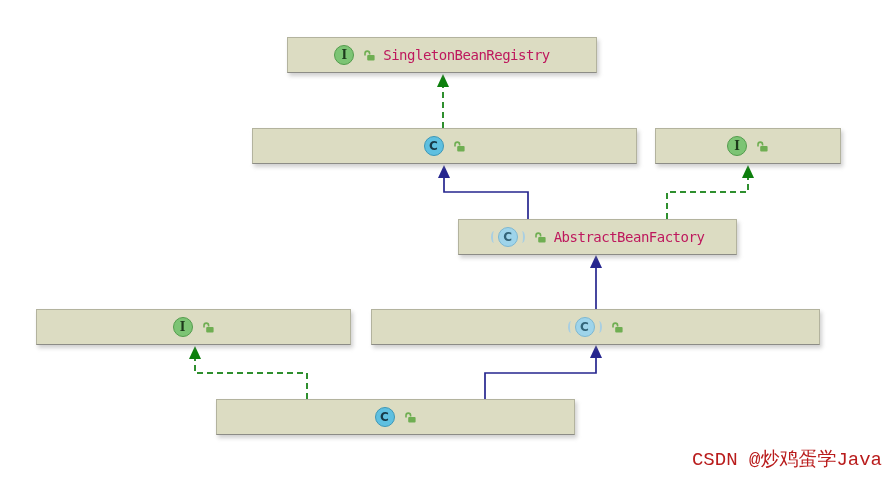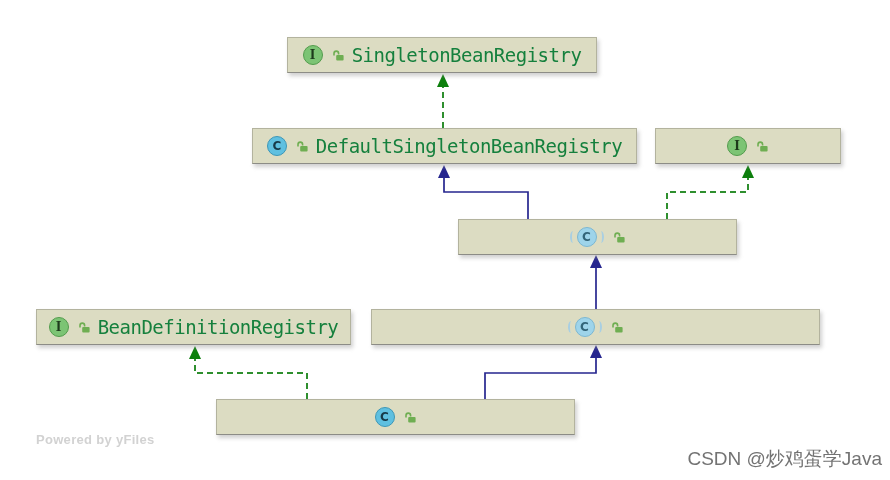--- a/index.html
+++ b/index.html
@@ -25,21 +25,21 @@
   .edge-head.implements{fill:#0d7f0d;}
   .node{
     position:absolute;height:36px;box-sizing:border-box;
     background:var(--node-fill);
     border:1px solid #b3b39e;border-bottom-color:#8c8c86;
     box-shadow:2px 3px 4px rgba(150,150,150,0.45);
     display:flex;align-items:center;justify-content:center;gap:7px;
     padding:0 10px;cursor:default;
   }
   .node .label{
-    font-size:19px;color:#15803d;letter-spacing:-0.5px;white-space:nowrap;
+    font-size:14px;color:#be185d;letter-spacing:-0.5px;white-space:nowrap;
   }
   .type-badge{display:flex;align-items:center;gap:1px;}
   .circle{
     width:18px;height:18px;border-radius:50%;
     display:flex;align-items:center;justify-content:center;
     font-size:12px;font-weight:bold;line-height:1;flex:0 0 auto;
   }
   .circle.iface{background:var(--interface-icon);border:1px solid #539c4d;color:#1d3a1c;font-family:"DejaVu Serif",serif;}
   .circle.cls{background:var(--class-icon);border:1px solid #3d97b7;color:#173948;font-family:"DejaVu Sans",sans-serif;}
   .circle.abstract{background:var(--abstract-class-icon);border:1px solid #7cb7d2;color:#336478;font-family:"DejaVu Sans",sans-serif;}
@@ -47,22 +47,22 @@
   .abstract-mark.l{border-left:2px solid #a9cfe2;border-radius:50% 0 0 50%/50% 0 0 50%;}
   .abstract-mark.r{border-right:2px solid #a9cfe2;border-radius:0 50% 50% 0/0 50% 50% 0;}
   .lock{flex:0 0 auto;margin-left:2px;}
   .wm-yfiles{
     position:absolute;left:36px;top:432px;
     font-family:"Liberation Sans","DejaVu Sans",sans-serif;
     font-size:13px;font-weight:600;color:#d2d2d2;letter-spacing:0.3px;
   }
   .wm-csdn{
     position:absolute;right:8px;top:446px;
-    font-family:Liberation Sans, sans-serif;
-    font-size:19px;color:#737373;text-shadow:1px 1px 0 #ffffff;
+    font-family:Liberation Mono, monospace;
+    font-size:19px;color:#b91c1c;text-shadow:1px 1px 0 #ffffff;
   }
 </style>
 </head>
 <body>
 
 <div class="stage">
 
   <svg class="edges" viewBox="0 0 890 480">
 
     <g>
@@ -108,21 +108,20 @@
   </div>
 
   <div class="node" style="left:252px;top:128px;width:385px;">
     <span class="type-badge">
       <span class="circle cls">C</span>
     </span>
     <svg class="lock" width="13" height="13" viewBox="0 0 13 13">
       <path d="M2 6.6 V4.4 a2.3 2.3 0 0 1 4.6 0 V5.6" fill="none" stroke="#6fae52" stroke-width="1.6"></path>
       <rect x="4.2" y="6" width="7.4" height="5.6" rx="1" fill="#6fae52"></rect>
     </svg>
-    <span class="label">DefaultSingletonBeanRegistry</span>
   </div>
 
   <div class="node" style="left:655px;top:128px;width:186px;">
     <span class="type-badge">
       <span class="circle iface">I</span>
     </span>
     <svg class="lock" width="13" height="13" viewBox="0 0 13 13">
       <path d="M2 6.6 V4.4 a2.3 2.3 0 0 1 4.6 0 V5.6" fill="none" stroke="#6fae52" stroke-width="1.6"></path>
       <rect x="4.2" y="6" width="7.4" height="5.6" rx="1" fill="#6fae52"></rect>
     </svg>
@@ -131,31 +130,31 @@
   <div class="node" style="left:458px;top:219px;width:279px;">
     <span class="type-badge">
       <span class="abstract-mark l"></span>
       <span class="circle abstract">C</span>
       <span class="abstract-mark r"></span>
     </span>
     <svg class="lock" width="13" height="13" viewBox="0 0 13 13">
       <path d="M2 6.6 V4.4 a2.3 2.3 0 0 1 4.6 0 V5.6" fill="none" stroke="#6fae52" stroke-width="1.6"></path>
       <rect x="4.2" y="6" width="7.4" height="5.6" rx="1" fill="#6fae52"></rect>
     </svg>
+    <span class="label">AbstractBeanFactory</span>
   </div>
 
   <div class="node" style="left:36px;top:309px;width:315px;">
     <span class="type-badge">
       <span class="circle iface">I</span>
     </span>
     <svg class="lock" width="13" height="13" viewBox="0 0 13 13">
       <path d="M2 6.6 V4.4 a2.3 2.3 0 0 1 4.6 0 V5.6" fill="none" stroke="#6fae52" stroke-width="1.6"></path>
       <rect x="4.2" y="6" width="7.4" height="5.6" rx="1" fill="#6fae52"></rect>
     </svg>
-    <span class="label">BeanDefinitionRegistry</span>
   </div>
 
   <div class="node" style="left:371px;top:309px;width:449px;">
     <span class="type-badge">
       <span class="abstract-mark l"></span>
       <span class="circle abstract">C</span>
       <span class="abstract-mark r"></span>
     </span>
     <svg class="lock" width="13" height="13" viewBox="0 0 13 13">
       <path d="M2 6.6 V4.4 a2.3 2.3 0 0 1 4.6 0 V5.6" fill="none" stroke="#6fae52" stroke-width="1.6"></path>
@@ -166,16 +165,15 @@
   <div class="node" style="left:216px;top:399px;width:359px;">
     <span class="type-badge">
       <span class="circle cls">C</span>
     </span>
     <svg class="lock" width="13" height="13" viewBox="0 0 13 13">
       <path d="M2 6.6 V4.4 a2.3 2.3 0 0 1 4.6 0 V5.6" fill="none" stroke="#6fae52" stroke-width="1.6"></path>
       <rect x="4.2" y="6" width="7.4" height="5.6" rx="1" fill="#6fae52"></rect>
     </svg>
   </div>
 
-  <div class="wm-yfiles">Powered by yFiles</div>
   <div class="wm-csdn">CSDN @炒鸡蛋学Java</div>
 
 </div>
 
 </body></html>

